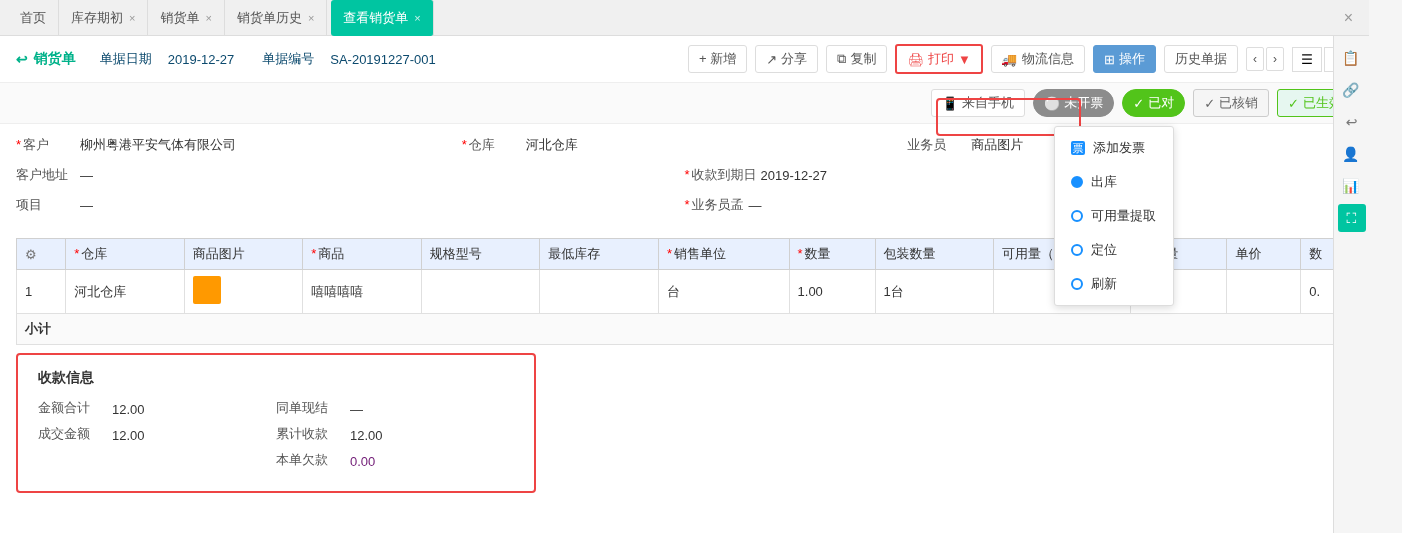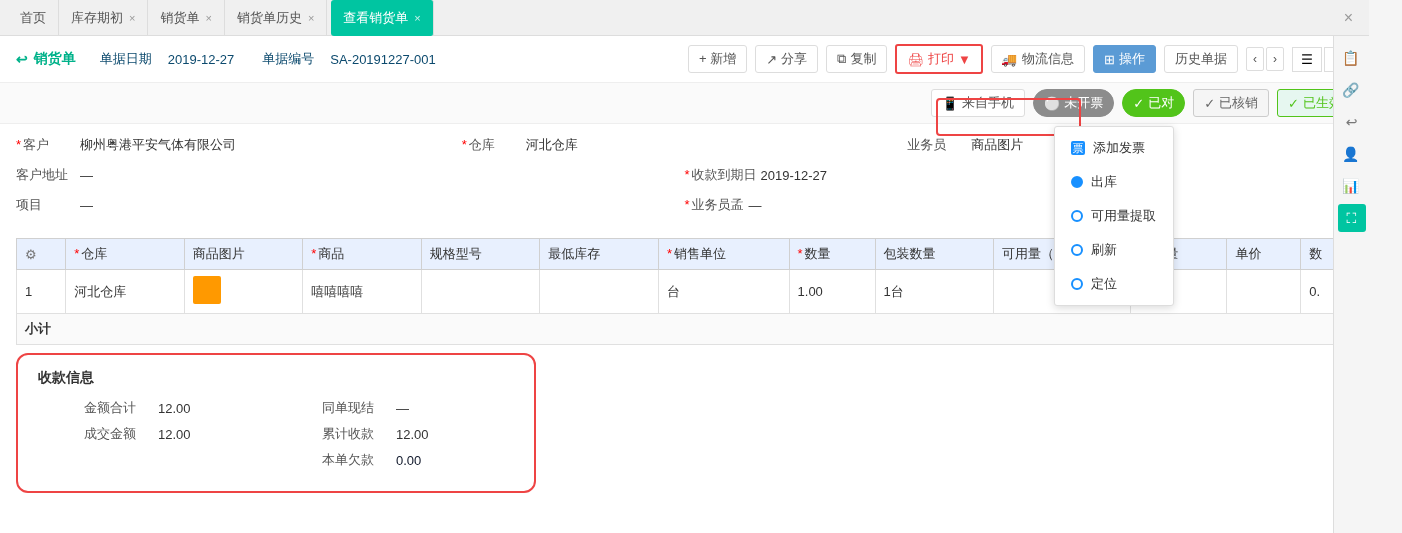--- a/index.html
+++ b/index.html
@@ -80,29 +80,29 @@
     }
     .data-table th.required::before { content: '*'; color: #f00; margin-right: 2px; }
     .data-table td { border: 1px solid #e0e0e0; padding: 6px 8px; white-space: nowrap; }
     .data-table tr:nth-child(even) td { background: #fafafa; }
     .data-table .subtotal td { background: #f5f5f5; font-weight: bold; }
     .gear-icon { color: #777; }
     .product-img { width: 28px; height: 28px; background: #f90; display: inline-block; border-radius: 2px; }
 
     
     .bottom-info {
-      margin: 8px 16px; border: 2px solid #e44; border-radius: 12px; padding: 14px 20px;
+      margin: 8px 16px; border: 2px solid #e44; border-radius: 4px; padding: 14px 20px;
       background: #fff; max-width: 520px;
     }
     .bottom-info-title { font-weight: bold; font-size: 14px; margin-bottom: 12px; }
     .bottom-info-row { display: flex; align-items: center; margin-bottom: 8px; gap: 0; }
-    .bi-field { display: flex; align-items: center; width: 260px; margin-left: 46px; }
+    .bi-field { display: flex; align-items: flex-end; width: 260px; }
     .bi-label { color: #555; min-width: 70px; font-size: 13px; }
     .bi-value { color: #333; font-size: 13px; margin-left: 4px; }
-    .bi-value.red { color: #0f172a; }
+    .bi-value.red { color: #701a75; }
 
     
     .dropdown-menu {
       position: absolute; top: 90px; right: 195px; background: #fff; border: 1px solid #ddd;
       border-radius: 3px; box-shadow: 0 2px 8px rgba(0,0,0,0.15); z-index: 100; min-width: 120px;
       padding: 4px 0;
     }
     .dropdown-item {
       display: flex; align-items: center; gap: 8px; padding: 8px 16px; cursor: pointer;
       font-size: 13px; color: #333;
@@ -346,25 +346,25 @@
       <div class="dropdown-item">
         <span class="dropdown-icon blue-circle"></span>
         <span>出库</span>
       </div>
       <div class="dropdown-item">
         <span class="dropdown-icon circle-outline"></span>
         <span>可用量提取</span>
       </div>
       <div class="dropdown-item">
         <span class="dropdown-icon circle-outline"></span>
+        <span>定位</span>
+      </div>
+      <div class="dropdown-item">
+        <span class="dropdown-icon circle-outline"></span>
         <span>刷新</span>
-      </div>
-      <div class="dropdown-item">
-        <span class="dropdown-icon circle-outline"></span>
-        <span>定位</span>
       </div>
     </div>
 
     <div class="right-sidebar">
       <div class="sidebar-icon">📋</div>
       <div class="sidebar-icon">🔗</div>
       <div class="sidebar-icon">↩</div>
       <div class="sidebar-icon">👤</div>
       <div class="sidebar-icon">📊</div>
       <div class="sidebar-icon green-bg">⛶</div>

